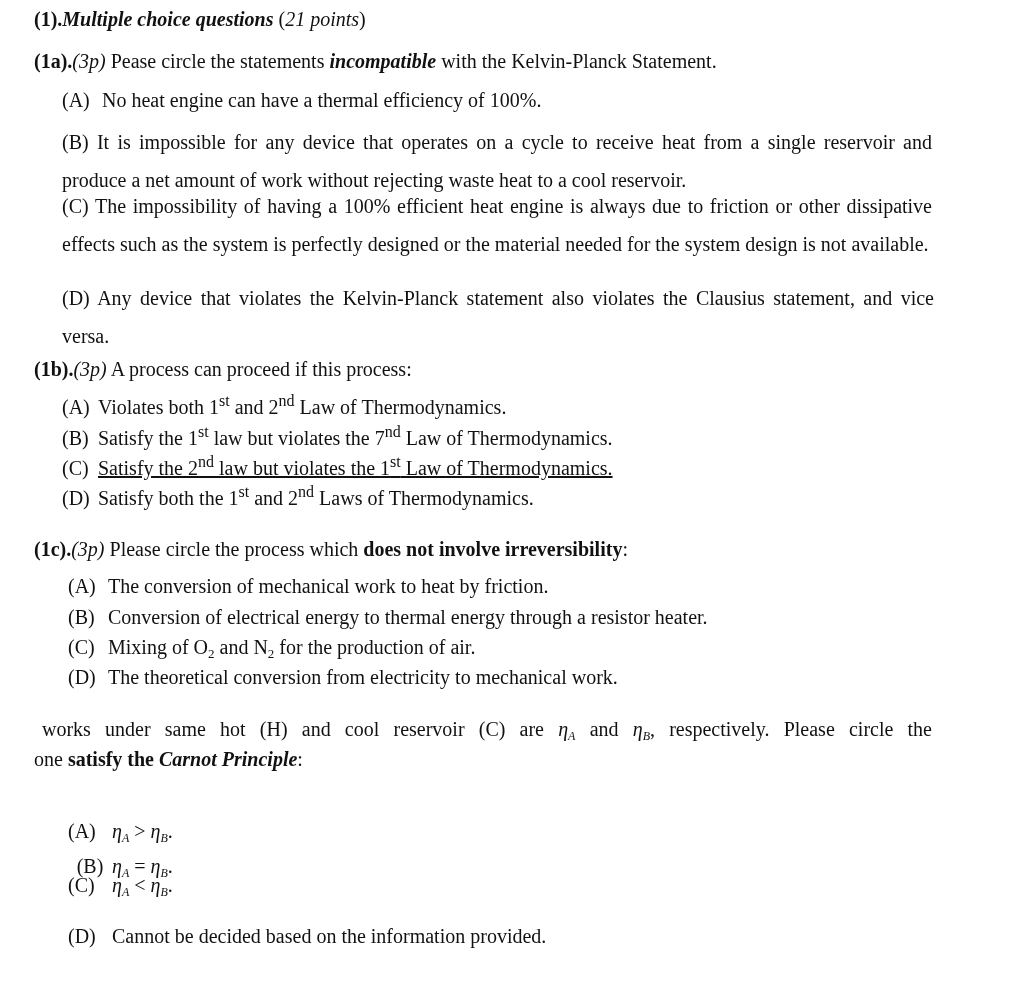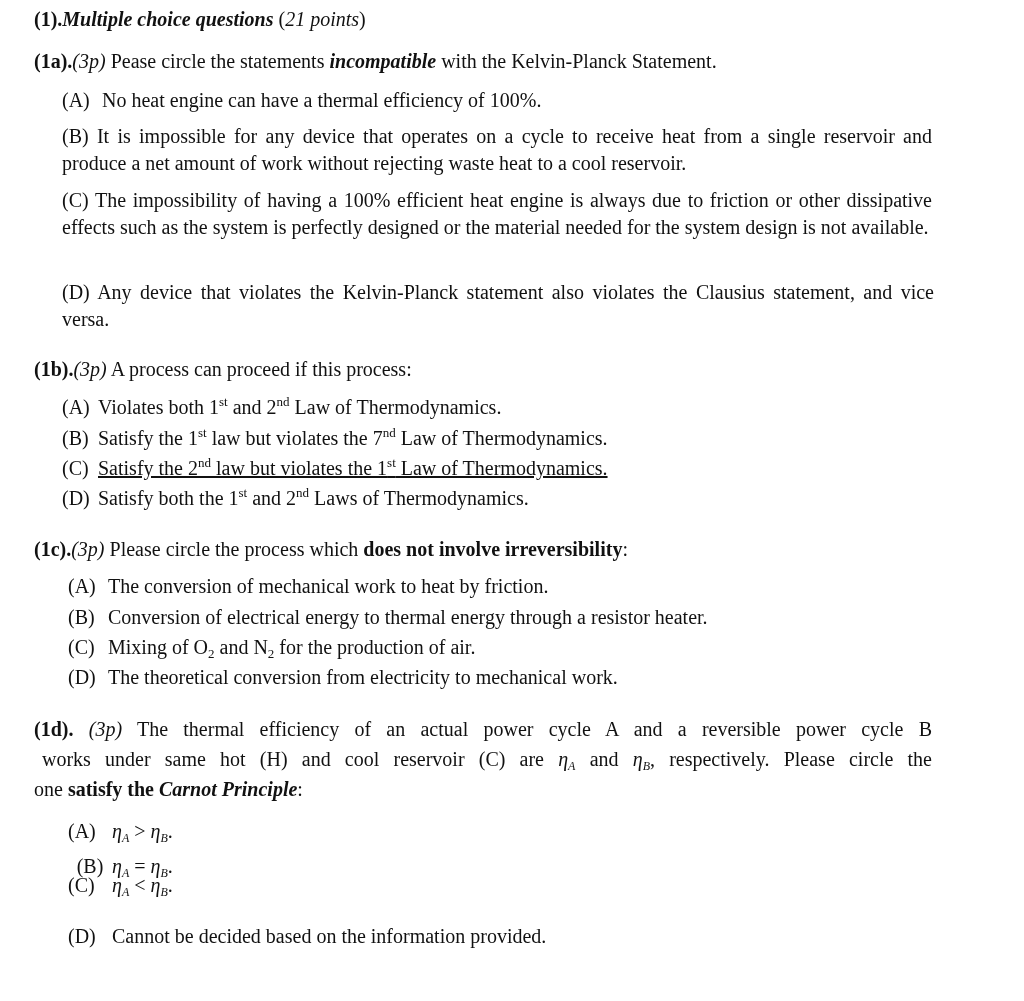--- a/index.html
+++ b/index.html
@@ -2,25 +2,25 @@
 <html><head>
 <meta charset="utf-8">
 <style>
   html, body { margin: 0; padding: 0; background: #ffffff; }
   body {
     width: 1024px; height: 1001px; position: relative; overflow: hidden;
     font-family: "Liberation Serif", "DejaVu Serif", serif;
     color: #111111; font-size: 20px;
   }
   .line { position: absolute; white-space: nowrap; line-height: 26px; }
-  .para { position: absolute; line-height: 27px; text-align: justify; }
+  .para { position: absolute; line-height: 38px; text-align: justify; }
   .b { font-weight: bold; }
   .i { font-style: italic; }
   .bi { font-weight: bold; font-style: italic; }
-  sup { font-size: 13px; vertical-align: 8px; line-height: 0; }
+  sup { font-size: 16px; vertical-align: 8px; line-height: 0; }
   sub { font-size: 13px; vertical-align: -4px; line-height: 0; }
   .eta { font-style: italic; }
   .eta sub { font-style: italic; font-size: 12px; }
   .opt { display: inline-block; width: 36px; }
   .opt-w { display: inline-block; width: 40px; }
 </style>
 </head>
 <body>
 
 <div class="line" style="left:34px; top:6px;">
@@ -78,23 +78,20 @@
   <span class="opt" style="width:40px;">(B)</span><span>Conversion of electrical energy to thermal energy through a resistor heater.</span>
 </div>
 <div class="line" style="left:68px; top:634px;">
   <span class="opt" style="width:40px;">(C)</span><span>Mixing of O</span><sub>2</sub><span> and N</span><sub>2</sub><span> for the production of air.</span>
 </div>
 <div class="line" style="left:68px; top:664px;">
   <span class="opt" style="width:40px;">(D)</span><span>The theoretical conversion from electricity to mechanical work.</span>
 </div>
 
 <div class="para" style="left:34px; top:714px; width:898px; line-height:30px;">
-  <div style="text-align:justify; text-align-last:justify;">
-    <span class="b">(1d).</span> <span class="i">(3p)</span> <span>The thermal efficiency of an actual power cycle A and a reversible power cycle B</span>
-  </div>
   <div style="text-align:justify; text-align-last:justify;margin-left:8px;">
     <span>works under same hot (H) and cool reservoir (C) are </span><span class="eta"><span>η</span><sub>A</sub></span><span> and </span><span class="eta"><span>η</span><sub>B</sub></span><span>, respectively. Please circle the</span>
   </div>
   <div>
     <span>one </span><span class="b">satisfy the </span><span class="bi">Carnot Principle</span><span>:</span>
   </div>
 </div>
 
 <div class="line" style="left:68px; top:818px;">
   <span class="opt" style="width:44px;">(A)</span><span class="eta"><span>η</span><sub>A</sub></span><span> &gt; </span><span class="eta"><span>η</span><sub>B</sub></span><span>.</span>

